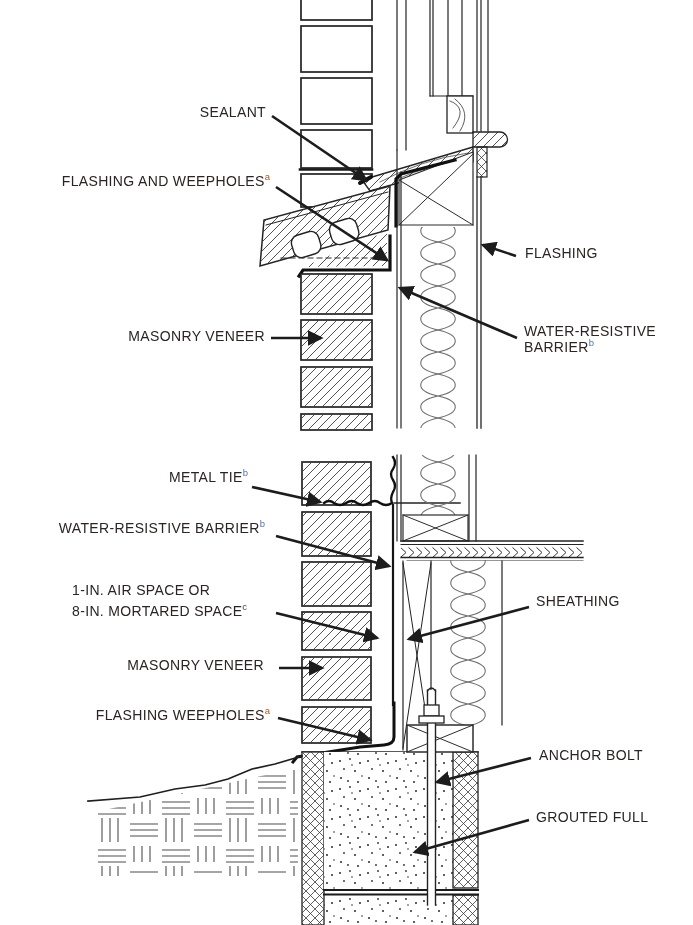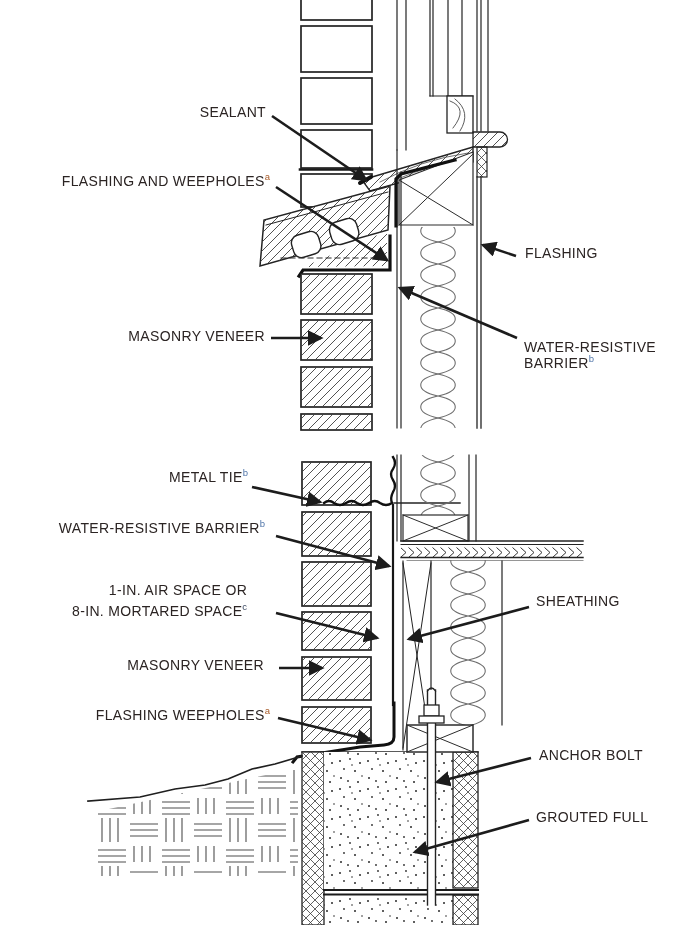--- a/index.html
+++ b/index.html
@@ -2,21 +2,21 @@
 <html><head>
 <meta charset="utf-8">
 <style>
   html,body{margin:0;padding:0;background:#ffffff;}
   #figure{position:relative;width:693px;height:925px;background:#ffffff;overflow:hidden;
           font-family:"Liberation Sans",sans-serif;}
   #drawing{position:absolute;left:0;top:0;}
   .lbl{position:absolute;font-size:14px;line-height:16px;letter-spacing:0.35px;
        color:#2b2423;white-space:nowrap;}
   .ra{text-align:right;}
-  .lh20{line-height:20.5px;text-align:right;}
+  .lh20{line-height:20.5px;}
   .lbl sup{font-size:9.5px;letter-spacing:0;vertical-align:super;line-height:0;}
   sup.fa{color:#a65a28;}
   sup.fb{color:#4f74a8;}
   sup.fc{color:#3c4a63;}
 </style>
 </head>
 <body>
 
 <div id="figure">
 
@@ -284,21 +284,21 @@
 </div>
 
 <div class="lbl ra" style="top:328px; right:428px;">
   <span>MASONRY VENEER</span>
 </div>
 
 <div class="lbl" style="top:245px; left:525px;">
   <span>FLASHING</span>
 </div>
 
-<div class="lbl" style="top:323px; left:524px;margin-top:16px;">
+<div class="lbl" style="top:323px; left:524px;">
   <span>WATER-RESISTIVE</span><br>
   <span>BARRIER</span><sup class="fb">b</sup>
 </div>
 
 <div class="lbl ra" style="top:469px; right:445px;">
   <span>METAL TIE</span><sup class="fb">b</sup>
 </div>
 
 <div class="lbl ra" style="top:520px; right:428px;">
   <span>WATER-RESISTIVE BARRIER</span><sup class="fb">b</sup>

